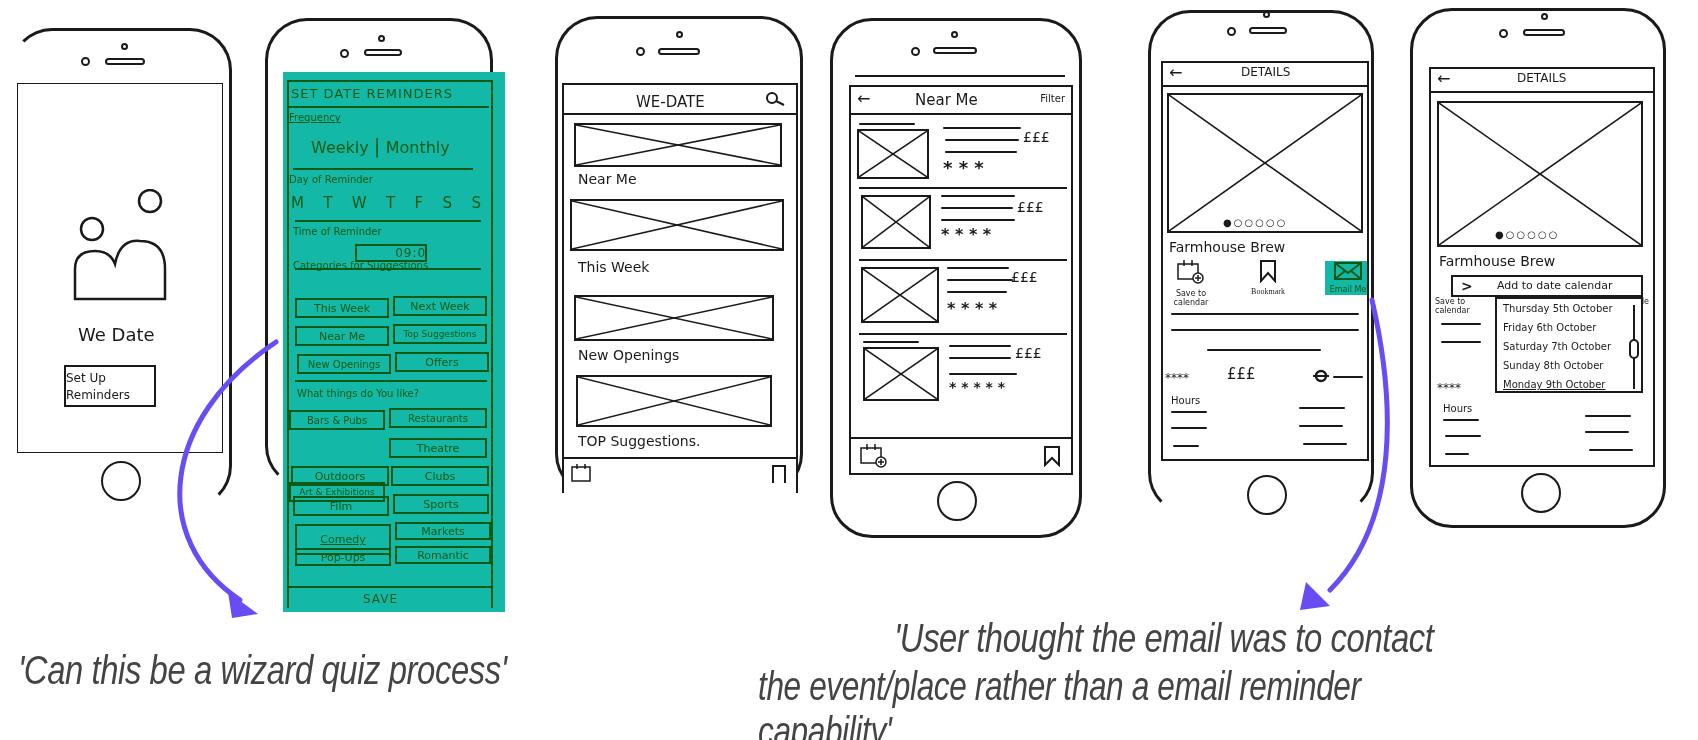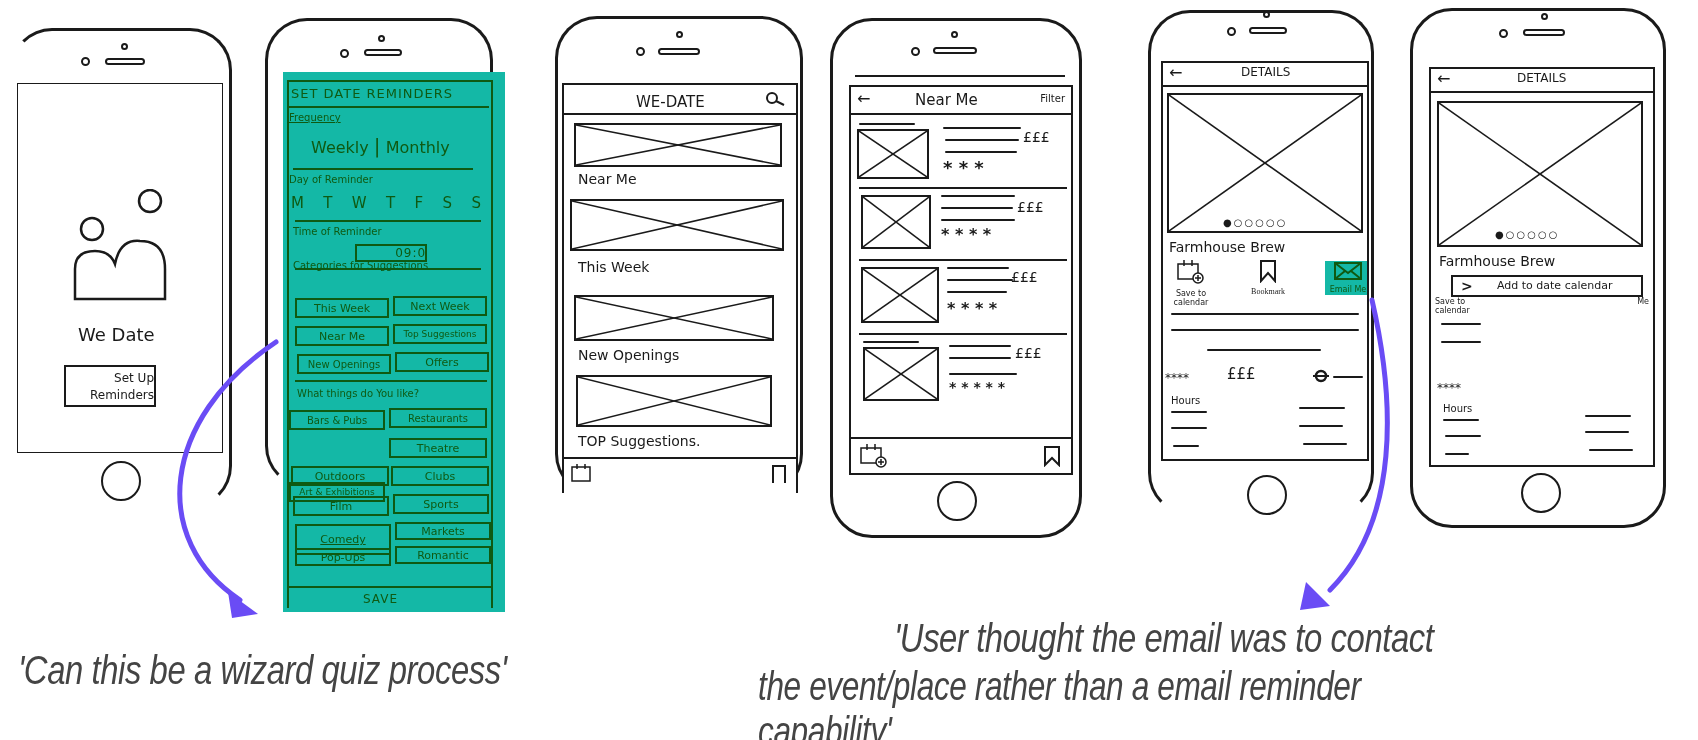--- a/index.html
+++ b/index.html
@@ -34,21 +34,21 @@
   <div class="cam-top" style="left:108px; top:12px;"></div>
   <div class="cam" style="left:68px; top:26px;"></div>
   <div class="speaker" style="left:92px; top:27px; width:40px;"></div>
   <div class="screen" style="left:4px; top:52px; width:206px; height:370px; border-width:1px;">
     <svg style="position:absolute; left:52px; top:105px;" width="100" height="115" viewBox="0 0 100 115">
       <circle cx="80" cy="12" r="11" fill="none" stroke="#1a1a1a" stroke-width="2.5"></circle>
       <circle cx="22" cy="40" r="11" fill="none" stroke="#1a1a1a" stroke-width="2.5"></circle>
       <path d="M5 110 L5 80 Q5 62 25 62 Q40 62 45 75 Q50 50 70 52 Q95 52 95 80 L95 110 Z" fill="none" stroke="#1a1a1a" stroke-width="2.5"></path>
     </svg>
     <div class="hand" style="position:absolute; left:60px; top:240px; font-size:18px;">We Date</div>
-    <div style="position:absolute; left:46px; top:281px; width:92px; height:42px; border:2px solid #1a1a1a; font-size:12px; text-align:right; line-height:17px; padding-top:3px;">Set Up Reminders</div>
+    <div style="position:absolute; left:46px; top:281px; width:92px; height:42px; border:2px solid #1a1a1a; font-size:12px; text-align:left; line-height:17px; padding-top:3px;">Set Up Reminders</div>
   </div>
   <div class="home" style="left:88px; top:430px;"></div>
 </div>
 
 <div class="phone" style="left:265px; top:18px; width:228px; height:470px; border-bottom-color:transparent;">
   <div class="cam-top" style="left:110px; top:14px;"></div>
   <div class="cam" style="left:72px; top:28px;"></div>
   <div class="speaker" style="left:96px; top:28px; width:38px;"></div>
 </div>
 <div class="green" style="position:absolute; left:283px; top:72px; width:222px; height:540px;">
@@ -328,20 +328,29 @@
     <div class="squig" style="left:14px; top:366px; width:36px;"></div>
     <div class="squig" style="left:14px; top:384px; width:24px;"></div>
     <div class="squig" style="left:154px; top:346px; width:46px;"></div>
     <div class="squig" style="left:154px; top:362px; width:44px;"></div>
     <div class="squig" style="left:158px; top:380px; width:44px;"></div>
 
     <div style="position:absolute; left:20px; top:206px; width:192px; height:22px; border:2px solid #1a1a1a; background:#fff; font-size:11px; line-height:18px;">
       <span style="position:absolute; left:8px; font-size:14px; font-weight:bold;">&gt;</span>
       <span style="position:absolute; left:44px;">Add to date calendar</span>
     </div>
+    <div style="position:absolute; left:64px; top:228px; width:148px; height:96px; border:2px solid #1a1a1a; background:#fff; font-size:10px; line-height:19px; padding-left:6px;">
+      <div>Thursday 5th October</div>
+      <div>Friday 6th October</div>
+      <div>Saturday 7th October</div>
+      <div>Sunday 8th October</div>
+      <div style="text-decoration:underline;">Monday 9th October</div>
+      <div style="position:absolute; right:6px; top:6px; width:2px; height:84px; background:#1a1a1a;"></div>
+      <div style="position:absolute; right:2px; top:40px; width:10px; height:20px; border:2px solid #1a1a1a; border-radius:6px; background:#fff;"></div>
+    </div>
   </div>
   <div class="home" style="left:108px; top:462px;"></div>
 </div>
 
 <svg style="position:absolute; left:0; top:0;" width="1698" height="740" viewBox="0 0 1698 740">
   <path d="M276 342 C 160 420, 150 540, 240 600" fill="none" stroke="#6a4cf5" stroke-width="5" stroke-linecap="round"></path>
   <polygon points="228,592 258,614 232,618" fill="#6a4cf5"></polygon>
   <path d="M1372 300 C 1395 400, 1400 520, 1330 590" fill="none" stroke="#6a4cf5" stroke-width="5" stroke-linecap="round"></path>
   <polygon points="1306,582 1330,606 1300,610" fill="#6a4cf5"></polygon>
 </svg>

